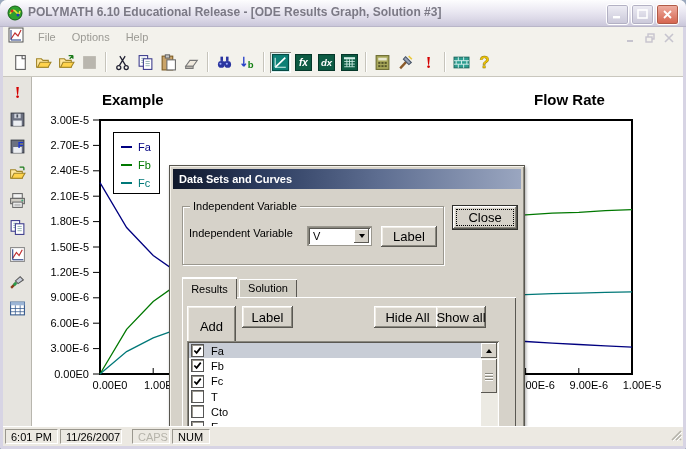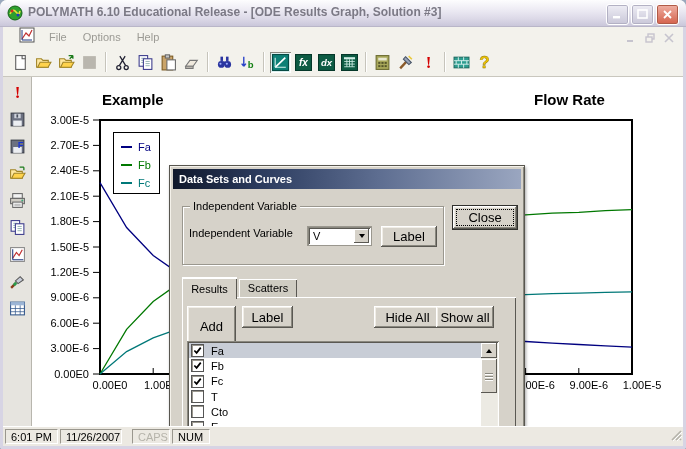--- a/index.html
+++ b/index.html
@@ -12,21 +12,21 @@
   #frame-b{left:0;right:0;bottom:0;height:3px;}
   
   #titlebar{position:absolute;left:0;top:0;right:0;height:26px;background:linear-gradient(#fdfdfe,#eceaf3 40%,#dddae8 70%,#cac7da);border-bottom:1px solid #b9b6c8;z-index:4;}
   #app-icon{position:absolute;left:7px;top:5px;width:16px;height:16px;}
   #title-text{position:absolute;left:28px;top:5px;font-size:12px;font-weight:bold;color:#7b7985;white-space:nowrap;}
   .tbtns{position:absolute;right:7px;top:4px;display:flex;gap:2px;}
   .tbtn{width:21px;height:19px;border-radius:3px;border:1px solid #fff;background:linear-gradient(#eeedf5,#c9c7d8);box-shadow:inset 0 0 0 1px #b3b1c4;display:flex;align-items:center;justify-content:center;}
   .tbtn svg{display:block;}
   .tbtn.close{background:linear-gradient(#efb0a4,#d4614b);box-shadow:inset 0 0 0 1px #b05a47;}
   
-  #menubar{position:absolute;left:3px;right:3px;top:26px;height:22px;background:#f3f2ec;border-bottom:1px solid #4d7c0f;z-index:2;display:flex;align-items:center;padding-left:11px;}
+  #menubar{position:absolute;left:3px;right:3px;top:26px;height:22px;background:#f3f2ec;border-bottom:1px solid #4d7c0f;z-index:2;display:flex;align-items:center;}
   #menu-doc-icon{margin:0 6px 0 5px;}
   .menu-item{font-size:11px;color:#9b9a94;padding:3px 8px;}
   .mdi-btns{position:absolute;right:6px;top:5px;display:flex;gap:3px;}
   .mdi-btn{width:16px;height:13px;display:flex;align-items:center;justify-content:center;color:#c6c4ce;font-size:10px;font-family:"DejaVu Sans",sans-serif;}
   
   #toolbar{position:absolute;left:3px;right:3px;top:48px;height:29px;background:#f3f2ec;border-bottom:1px solid #c9c7be;display:flex;align-items:center;padding-left:6px;z-index:2;box-sizing:border-box;}
   .tb-icon{width:21px;height:21px;margin:0 1px;display:flex;align-items:center;justify-content:center;}
   .tb-icon.pressed{background:#dcefee;box-shadow:inset 1px 1px 0 #8a887f, inset -1px -1px 0 #fff;}
   .tb-sep{width:1px;height:20px;background:#c6c4bb;border-right:1px solid #fff;margin:0 4px;}
   
@@ -56,21 +56,21 @@
   .arr-down{width:0;height:0;border-left:3.5px solid transparent;border-right:3.5px solid transparent;border-top:4px solid #000;}
   .arr-up{width:0;height:0;border-left:3.5px solid transparent;border-right:3.5px solid transparent;border-bottom:4px solid #000;}
   #btn-iv-label{left:211px;top:60px;width:56px;height:21px;}
   .tab{position:absolute;font-size:11px;display:flex;align-items:center;justify-content:center;background:#d6d2c9;}
   #tab-scatters{left:12px;top:111px;width:55px;height:21px;z-index:2;box-shadow:inset 1px 1px 0 #fff, inset -1px 0 0 #5a5852;border-top:1px solid #fff;}
   #tab-functions{left:69px;top:113px;width:58px;height:18px;box-shadow:inset 1px 1px 0 #fff, inset -1px 0 0 #5a5852;background:#cfccc2;}
   #tab-panel{position:absolute;left:12px;top:131px;width:334px;height:183px;background:#d6d2c9;box-shadow:inset 1px 1px 0 #fff, inset -1px -1px 0 #5a5852;}
   #btn-add{left:5px;top:9px;width:49px;height:40px;}
   #btn-label2{left:60px;top:9px;width:51px;height:22px;}
   #btn-hideall{left:192px;top:9px;width:67px;height:22px;}
-  #btn-showall{left:254px;top:9px;width:58px;height:22px;}
+  #btn-showall{left:254px;top:9px;width:50px;height:22px;}
   #listbox{position:absolute;left:5px;top:44px;width:312px;height:123px;background:#fff;box-shadow:inset 1px 1px 0 #8a887f, inset -1px -1px 0 #fff, inset 2px 2px 0 #5a5852, inset -2px -2px 0 #efede6;box-sizing:border-box;padding:2px;}
   .lrow{display:flex;align-items:center;height:15.3px;padding-left:2px;margin-right:16px;}
   .lrow.selected{background:#c8cdd6;}
   .cbx{width:11px;height:11px;background:#fff;border:1px solid #555;box-shadow:inset 1px 1px 0 #9a978e;display:flex;align-items:center;justify-content:center;flex:none;}
   .lrow-label{font-size:11px;margin-left:7px;color:#000;}
   #list-scroll{position:absolute;right:2px;top:2px;bottom:2px;width:16px;background:#eceae3;}
   .scr-btn{position:absolute;left:0;width:16px;height:15px;background:#d6d2c9;box-shadow:inset -1px -1px 0 #5a5852, inset 1px 1px 0 #fff;display:flex;align-items:center;justify-content:center;}
   #scr-up{top:0;}
   #scr-down{bottom:0;}
   #scr-thumb{position:absolute;left:0;top:16px;width:16px;height:34px;background:#d6d2c9;box-shadow:inset -1px -1px 0 #5a5852, inset 1px 1px 0 #fff;display:flex;align-items:center;justify-content:center;flex-direction:column;gap:2px;}
@@ -437,21 +437,21 @@
       <div id="iv-label">Independent Variable</div>
       <div id="iv-combo">
         <span id="iv-combo-value">V</span>
         <span id="iv-combo-arrow">
             <span class="arr-down"></span>
           </span>
       </div>
       <div class="btn3d" id="btn-iv-label">Label</div>
 
       <div class="tab" id="tab-scatters">Results</div>
-      <div class="tab" id="tab-functions">Scatters</div>
+      <div class="tab" id="tab-functions">Solution</div>
 
       <div id="tab-panel">
         <div class="btn3d" id="btn-add">Add</div>
         <div class="btn3d" id="btn-label2">Label</div>
         <div class="btn3d" id="btn-hideall">Hide All</div>
         <div class="btn3d" id="btn-showall">Show all</div>
         <div id="listbox">
           <div id="list-rows">
               <div class="lrow selected">
                 <span class="cbx">

